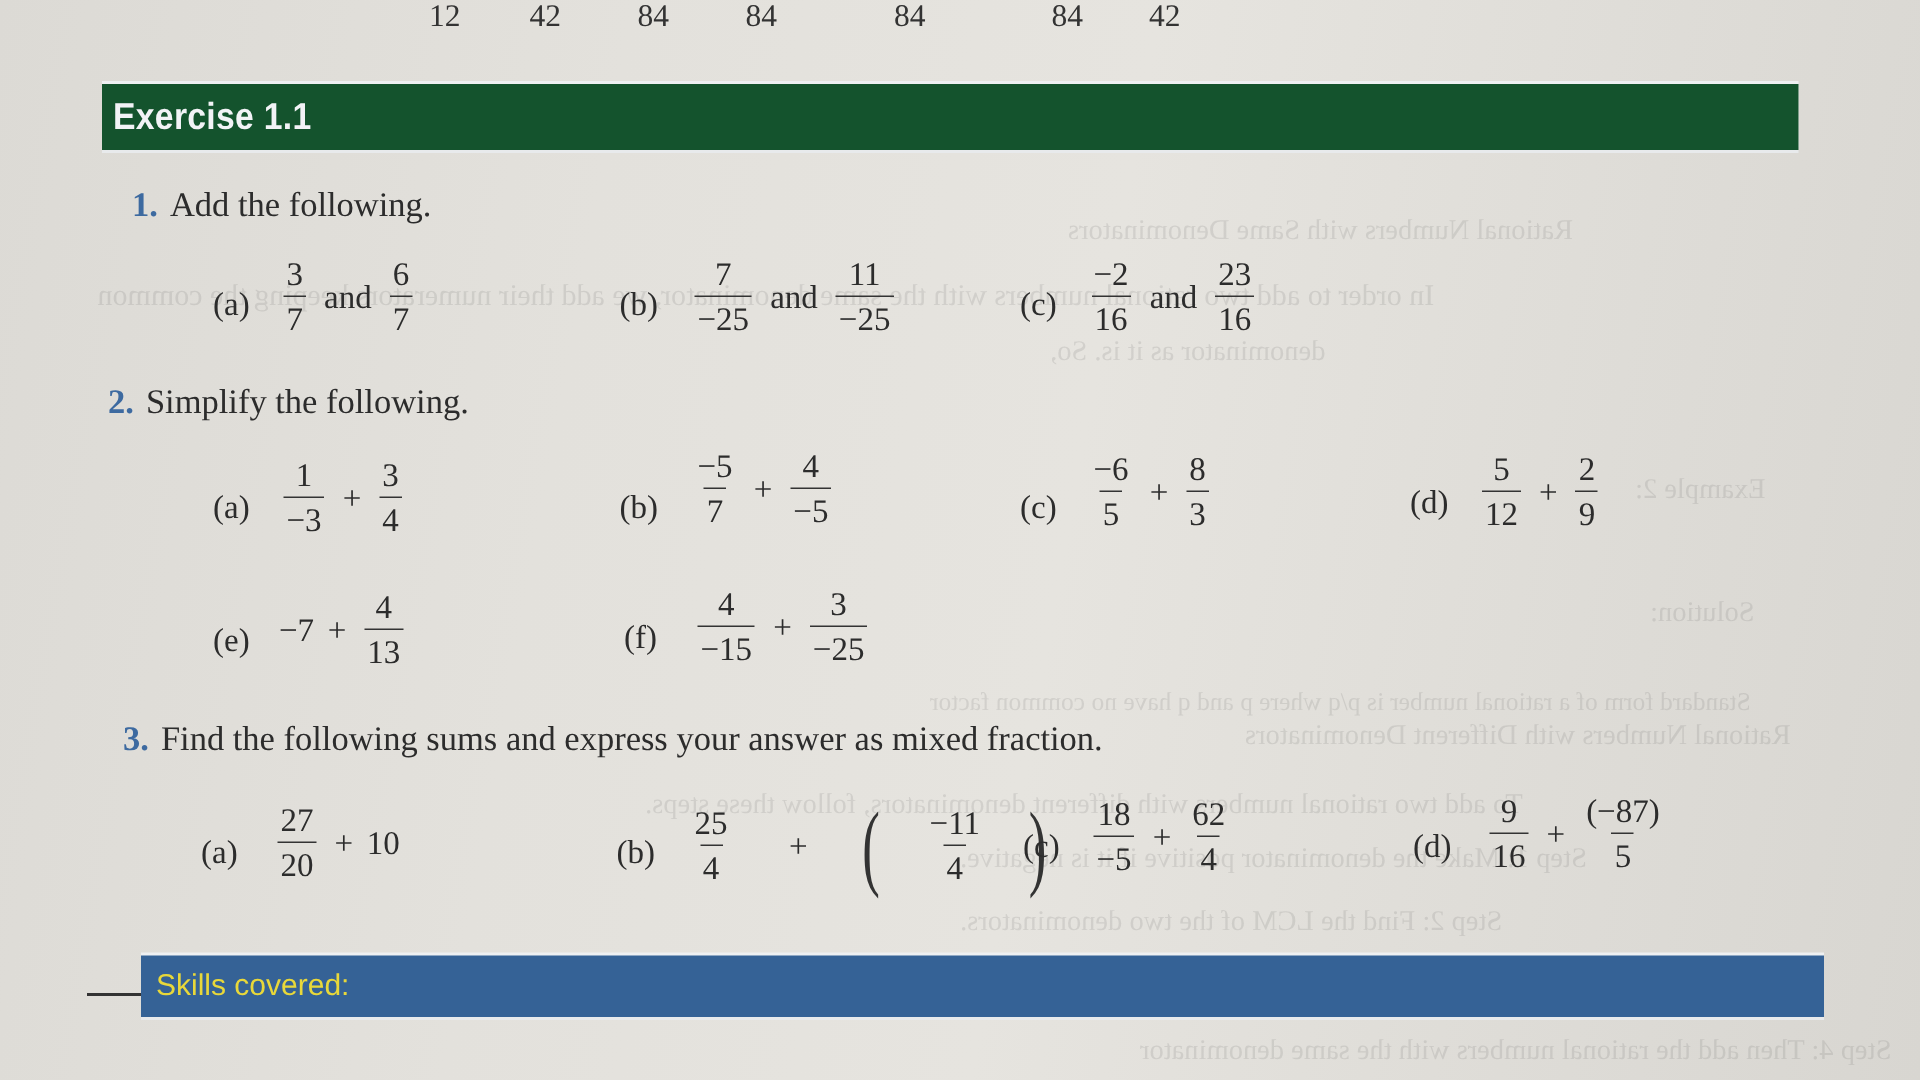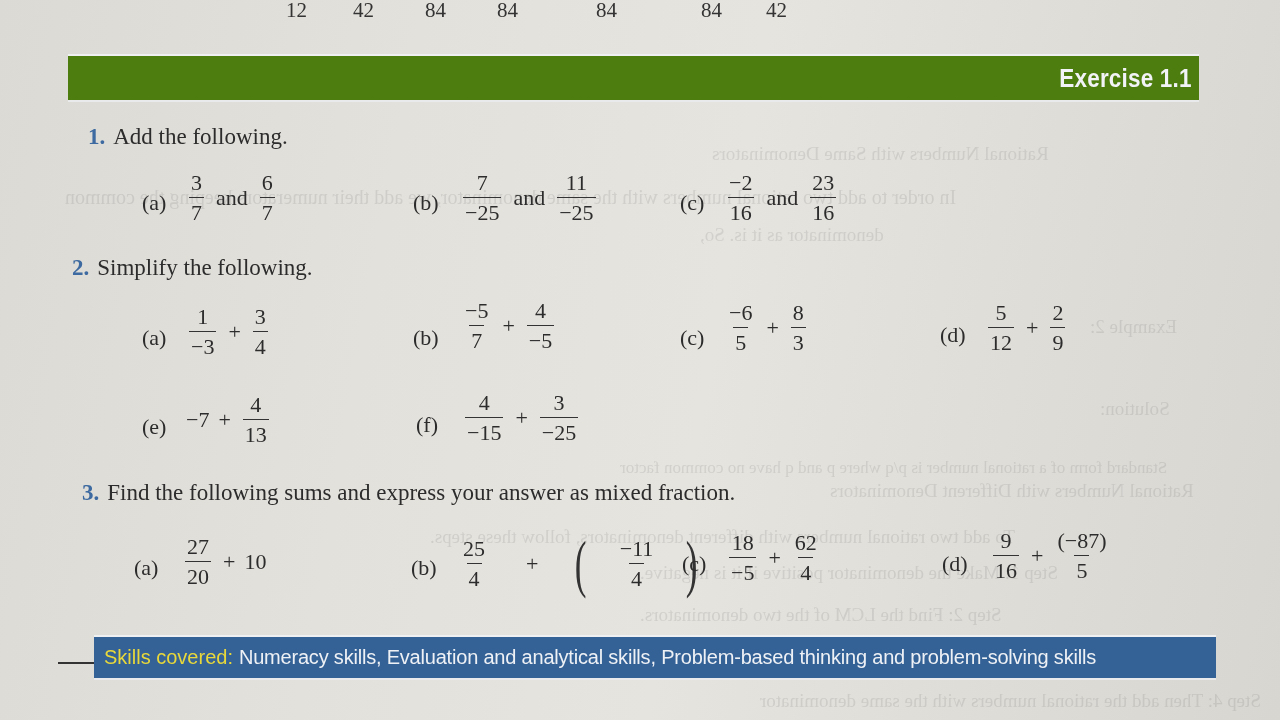--- a/index.html
+++ b/index.html
@@ -7,23 +7,23 @@
       width: 1280px; height: 720px; overflow: hidden; position: relative;
       background: linear-gradient(100deg, #dcdad5 0%, #e3e1dc 30%, #e6e4df 55%, #dedcd7 80%, #d8d6d1 100%);
       font-family: "Liberation Serif", "DejaVu Serif", serif;
       color: #2a2a2a;
     }
     .topnums span {
       position: absolute; top: -2px; font-size: 21px; color: #333;
     }
     .banner {
       position: absolute; left: 68px; top: 56px; width: 1131px; height: 44px;
-      background: #4d7c0f;
+      background: #14532d;
       box-shadow: 0 -2px 0 #eef0f2, 0 2px 0 #e8eaec;
-      display: flex; align-items: center; justify-content: flex-end;
+      display: flex; align-items: center; justify-content: flex-start;
     }
     .banner-title {
       font-family: "Liberation Sans", "DejaVu Sans", sans-serif;
       font-weight: bold; font-size: 25px; color: #f2f3f6; letter-spacing: 0.2px;
       transform: scaleX(0.9);
     }
     .qhead {
       position: absolute; font-size: 23px; color: #2c2c2c;
     }
     .qnum {
@@ -265,14 +265,13 @@
   <span class="op">+</span>
   <span class="frac">
       <span class="num">(−87)</span>
       <span class="den">5</span>
     </span>
 </div>
 
 <div class="skills-line"></div>
 <div class="skills">
   <span class="skills-key">Skills covered:</span>
-  <span class="skills-val">Numeracy skills, Evaluation and analytical skills, Problem-based thinking and problem-solving skills</span>
 </div>
 
 </body></html>

